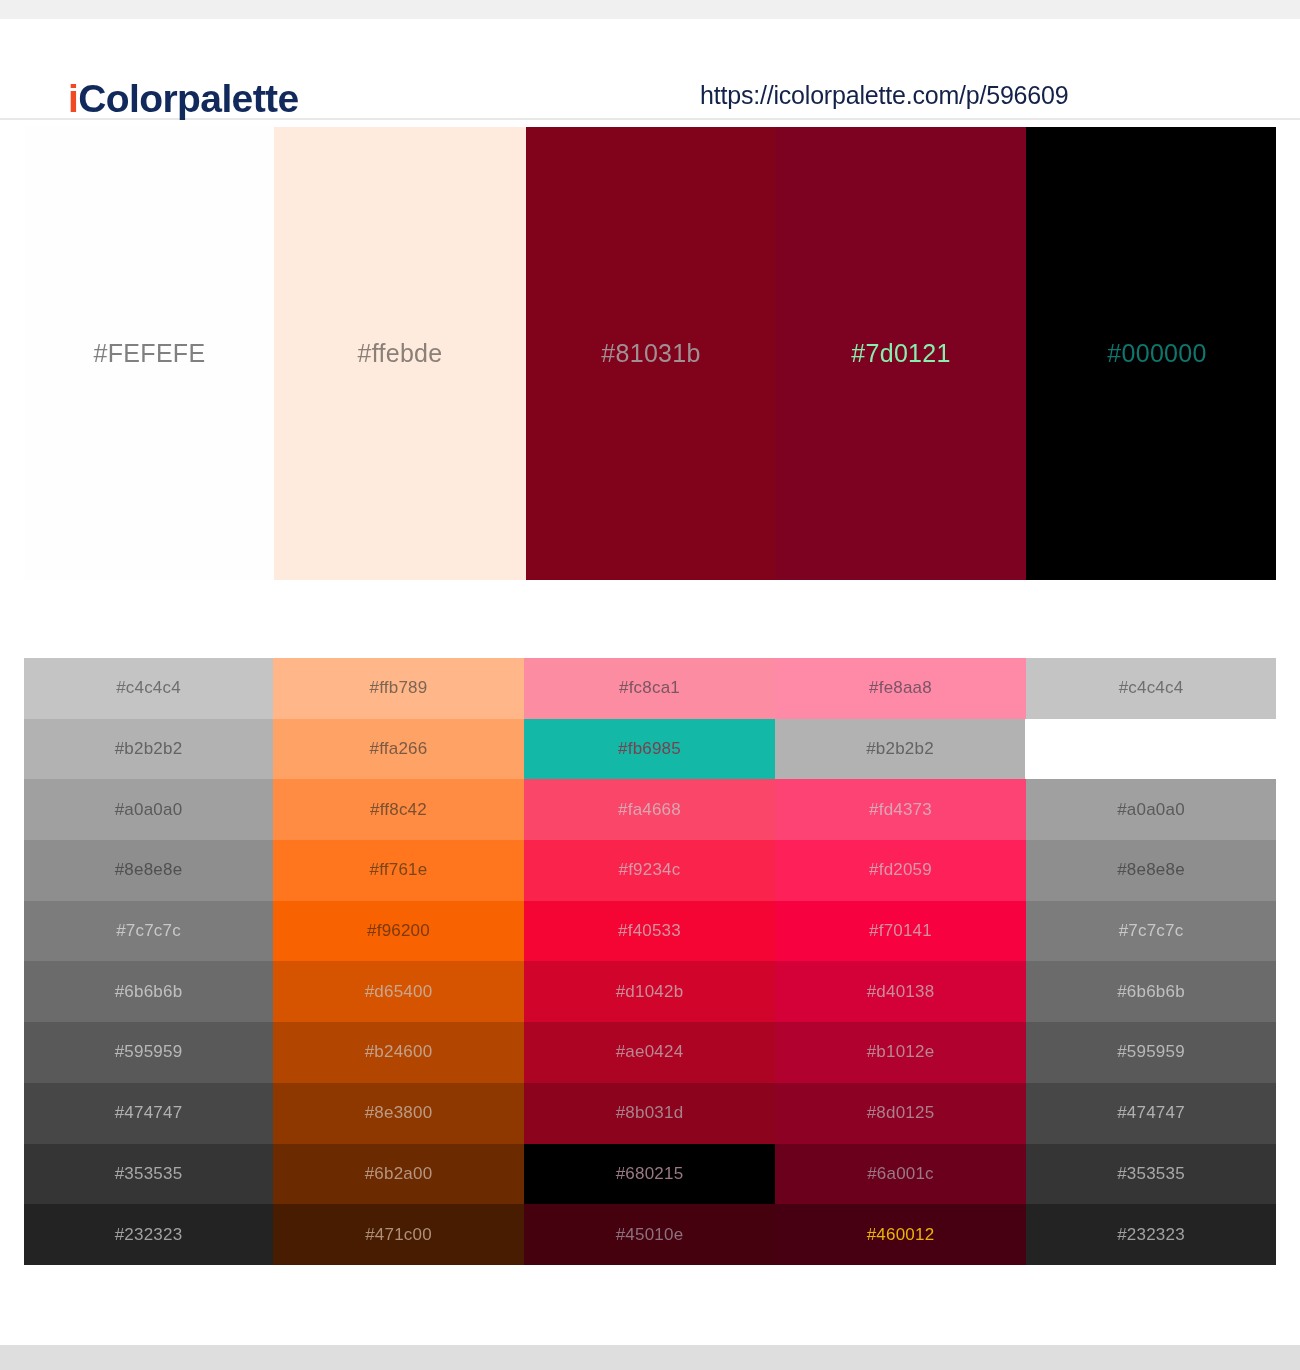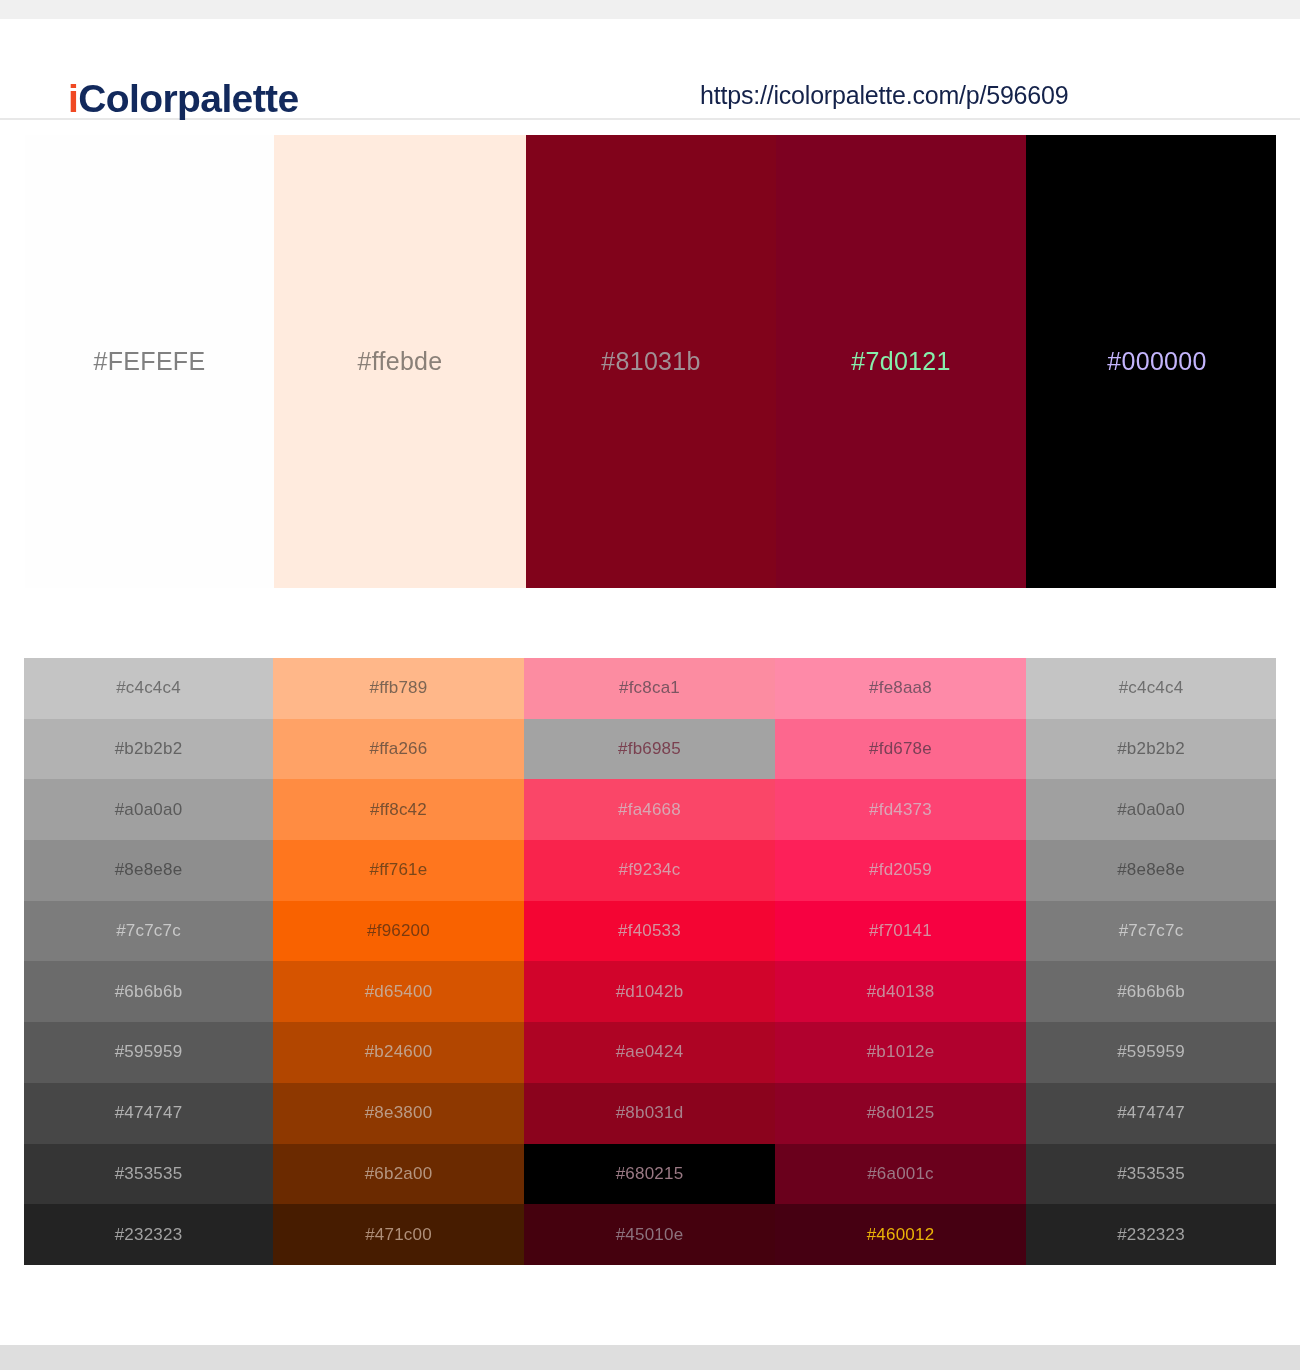--- a/index.html
+++ b/index.html
@@ -58,21 +58,21 @@
     top: 62px;
     font-size: 25px;
     color: #14224a;
     letter-spacing: -0.2px;
     white-space: nowrap;
   }
 
   
   .palette {
     position: absolute;
-    top: 135px;
+    top: 127px;
     left: 25px;
     width: 1251px;
     height: 453px;
     display: flex;
   }
   .palette-swatch {
     position: relative;
     height: 100%;
     display: flex;
     align-items: center;
@@ -157,21 +157,21 @@
     <div class="palette-swatch pw-1" style="background-color: rgb(255, 235, 222);">
       <span class="sw-label" style="color: rgb(138, 128, 120);">#ffebde</span>
     </div>
     <div class="palette-swatch pw-2" style="background-color: rgb(129, 3, 27);">
       <span class="sw-label" style="color: rgb(160, 144, 149);">#81031b</span>
     </div>
     <div class="palette-swatch pw-3" style="background-color: rgb(125, 1, 33);">
       <span class="sw-label" style="color: #86efac;">#7d0121</span>
     </div>
     <div class="palette-swatch pw-4" style="background-color: rgb(0, 0, 0);">
-      <span class="sw-label" style="color: #c4b5fd; margin-left: 12px;">#000000</span>
+      <span class="sw-label" style="color: #0f766e; margin-left: 12px;">#000000</span>
     </div>
   </div>
 
   <div class="shades" id="shades-grid">
       <div class="shade-row">
         <div class="shade-cell cw-0" style="background-color: rgb(196, 196, 196);">
           <span class="sh-label" style="color: rgb(111, 111, 111);">#c4c4c4</span>
         </div>
         <div class="shade-cell cw-1" style="background-color: rgb(255, 183, 137);">
           <span class="sh-label" style="color: rgb(125, 101, 83);">#ffb789</span>
@@ -186,25 +186,22 @@
           <span class="sh-label" style="color: rgb(111, 111, 111);">#c4c4c4</span>
         </div>
       </div>
       <div class="shade-row">
         <div class="shade-cell cw-0" style="background-color: rgb(178, 178, 178);">
           <span class="sh-label" style="color: rgb(99, 99, 99);">#b2b2b2</span>
         </div>
         <div class="shade-cell cw-1" style="background-color: rgb(255, 162, 102);">
           <span class="sh-label" style="color: rgb(123, 90, 68);">#ffa266</span>
         </div>
-        <div class="shade-cell cw-2" style="background-color: #a3a3a3;">
+        <div class="shade-cell cw-2" style="background-color: #14b8a6;">
           <span class="sh-label" style="color: rgb(122, 65, 80);">#fb6985</span>
-        </div>
-        <div class="shade-cell cw-3" style="background-color: rgb(253, 103, 142);">
-          <span class="sh-label" style="color: rgb(123, 64, 86);">#fd678e</span>
         </div>
         <div class="shade-cell cw-4" style="background-color: rgb(178, 178, 178);">
           <span class="sh-label" style="color: rgb(99, 99, 99);">#b2b2b2</span>
         </div>
       </div>
       <div class="shade-row">
         <div class="shade-cell cw-0" style="background-color: rgb(160, 160, 160);">
           <span class="sh-label" style="color: rgb(90, 90, 90);">#a0a0a0</span>
         </div>
         <div class="shade-cell cw-1" style="background-color: rgb(255, 140, 66);">

